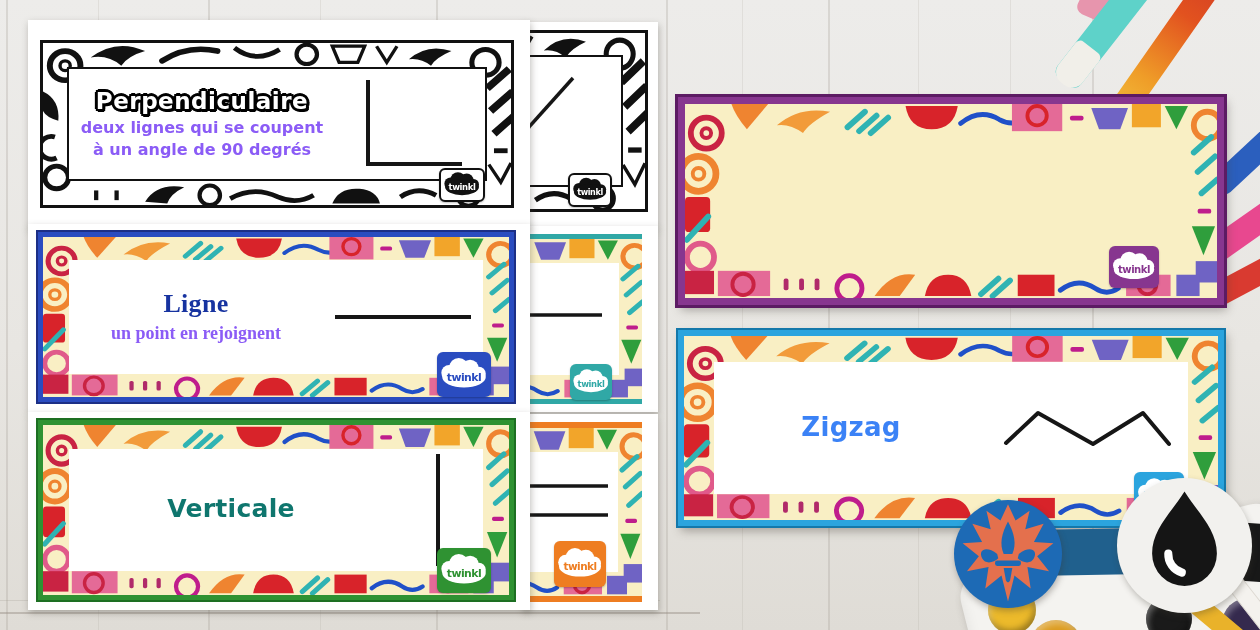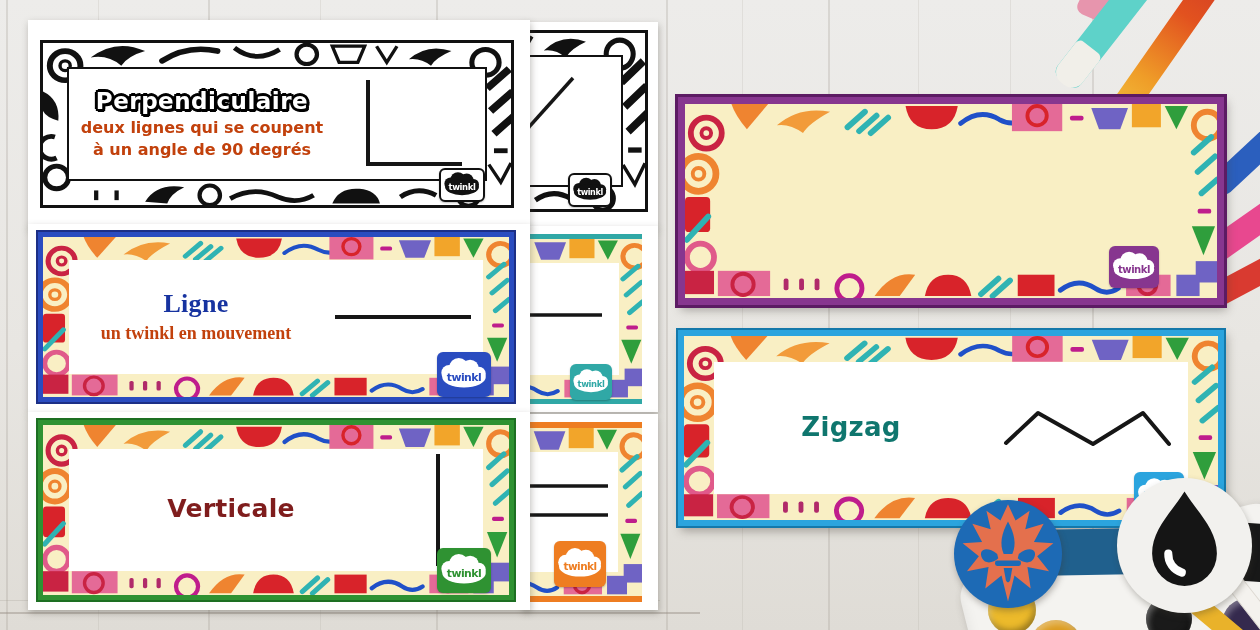--- a/index.html
+++ b/index.html
@@ -40,53 +40,53 @@
   #sheetB1{left:28px;top:224px;width:502px;height:188px;z-index:3;}
   #sheetC1{left:28px;top:412px;width:502px;height:198px;z-index:3;}
 
   
   .card{position:absolute;z-index:3;}
   .frame-svg{position:absolute;inset:0;width:100%;height:100%;}
   .card-inner{position:absolute;background:#fff;display:flex;align-items:center;}
   .text-col{flex:1 1 auto;display:flex;flex-direction:column;align-items:center;justify-content:center;text-align:center;}
   .shape-col{flex:0 0 auto;display:flex;align-items:center;justify-content:center;}
   .card-title{font-weight:bold;margin:0 0 3px 0;letter-spacing:.3px;}
-  .card-desc{font-weight:bold;color:#c2410c;line-height:1.32;margin:0;}
+  .card-desc{font-weight:bold;color:#8b5cf6;line-height:1.32;margin:0;}
 
   #cardA{left:40px;top:40px;width:474px;height:168px;border:3px solid #111;background:#fff;}
   #cardA .card-inner{inset:24px;border:2px solid #111;}
   .bubble{color:#fff;font-weight:800;font-size:23px;letter-spacing:.5px;
     text-shadow:-2px -2px 0 #000,2px -2px 0 #000,-2px 2px 0 #000,2px 2px 0 #000,
                 0 -3px 0 #000,0 3px 0 #000,-3px 0 0 #000,3px 0 0 #000,2px 3px 0 #000,3px 2px 0 #000;}
   #cardA .card-desc{font-size:16px;}
   #cardA .shape-col{width:150px;}
 
   #cardB{left:38px;top:232px;width:476px;height:170px;border:5px solid #2a4cc0;outline:2px solid #1c2f86;}
   #cardB .card-inner{inset:23px 26px;font-family:Liberation Serif, serif;}
   #cardB .card-title{font-size:26px;color:#1733a0;}
   #cardB .card-desc{font-size:18px;}
   #cardB .shape-col{width:160px;}
 
   #cardC{left:38px;top:420px;width:476px;height:180px;border:5px solid #2f9232;outline:2px solid #1d6f22;}
   #cardC .card-inner{inset:24px 26px;}
-  #cardC .card-title{font-size:25px;color:#7f1d1d;}
+  #cardC .card-title{font-size:25px;color:#0f766e;}
   #cardC .card-desc{font-size:17.5px;}
   #cardC .shape-col{width:90px;}
 
   #cardD{left:678px;top:97px;width:546px;height:208px;border:7px solid #87368f;outline:3px solid #5c1b63;
          box-shadow:3px 5px 9px rgba(70,65,58,.4);}
   #cardD .card-inner{inset:28px 32px;}
   #cardD .card-title{font-size:27px;color:#701f72;}
   #cardD .card-desc{font-size:19px;}
   #cardD .shape-col{width:150px;}
 
   #cardE{left:678px;top:330px;width:546px;height:196px;border:6px solid #2ba4de;outline:2px solid #1478aa;
          box-shadow:3px 5px 9px rgba(70,65,58,.4);}
   #cardE .card-inner{inset:26px 30px;}
-  #cardE .card-title{font-size:26px;color:#0f766e;}
+  #cardE .card-title{font-size:26px;color:#3b82f6;}
   #cardE .card-desc{font-size:19px;}
   #cardE .shape-col{width:200px;}
 
   
   .pclip{position:absolute;overflow:hidden;z-index:2;}
   #pclipA{left:530px;top:30px;width:118px;height:182px;}
   #pclipB{left:530px;top:234px;width:112px;height:170px;}
   #pclipC{left:530px;top:422px;width:112px;height:180px;}
   .pcard{position:absolute;top:0;bottom:0;left:-352px;width:470px;background:#fff;}
   #pcardA{border:3px solid #111;}
@@ -320,21 +320,21 @@
     </div>
   </div>
 
   <div class="card" id="cardB">
     <svg class="frame-svg" viewBox="0 0 550 200" preserveAspectRatio="none">
         <use href="#fr-col"></use>
       </svg>
     <div class="card-inner">
       <div class="text-col">
         <h2 class="card-title">Ligne</h2>
-        <p class="card-desc">un twinkl en mouvement</p>
+        <p class="card-desc">un point en rejoignent</p>
       </div>
       <div class="shape-col">
         <svg width="140" height="8">
           <line x1="2" y1="4" x2="138" y2="4" stroke="#161616" stroke-width="4"></line>
         </svg>
       </div>
     </div>
     <div class="badge b-blue" style="right:18px;bottom:0;width:54px;height:45px">
       <svg viewBox="0 0 62 44">
           <use href="#cloud" fill="#fff"></use>

